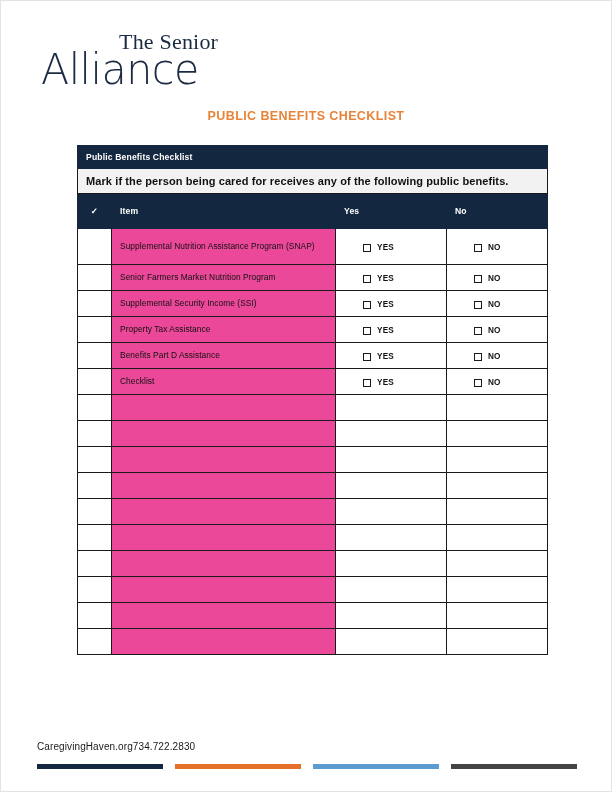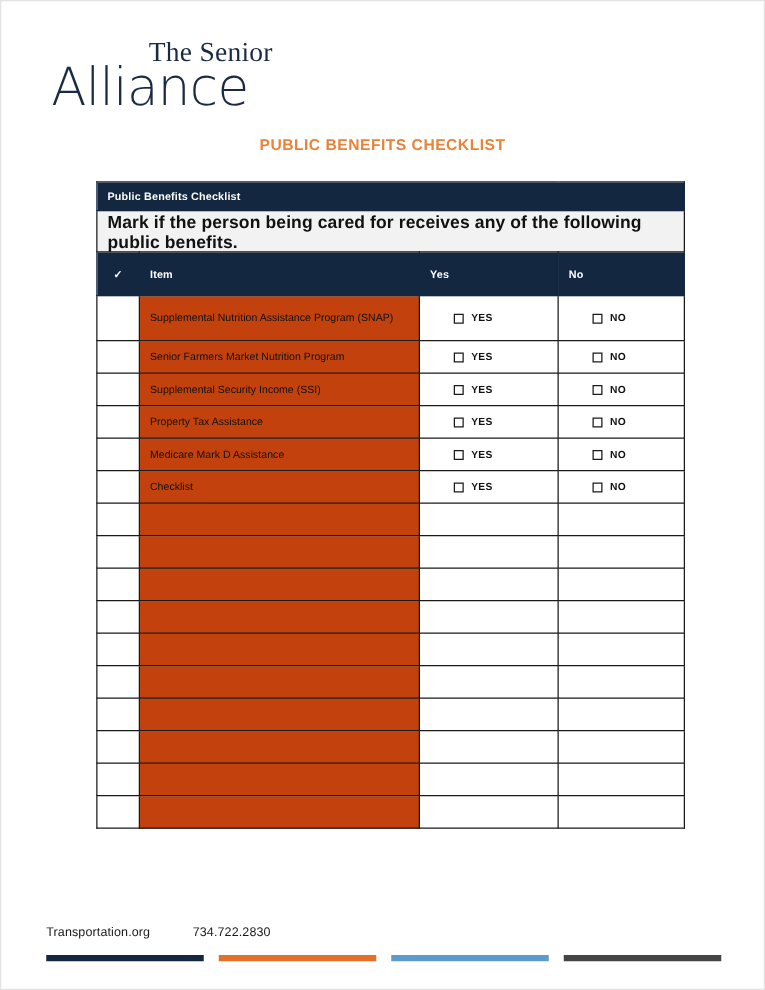--- a/index.html
+++ b/index.html
@@ -93,21 +93,21 @@
     font-size: 8.6px;
     font-weight: bold;
     height: 23px;
     padding: 0 8px;
     border-color: #132740;
     letter-spacing: 0.15px;
   }
   .band-note td {
     background: #f2f2f2;
     color: #111111;
-    font-size: 14px;
+    font-size: 11px;
     font-weight: bold;
     height: 25px;
     padding: 0 8px;
     border-color: #1a1a1a;
     letter-spacing: 0.1px;
   }
   .band-cols th {
     background: #132740;
     color: #ffffff;
     font-size: 8.6px;
@@ -124,21 +124,21 @@
   }
 
   col.c-check { width: 34px; }
   col.c-item  { width: 224px; }
   col.c-yes   { width: 111px; }
   col.c-no    { width: 101px; }
 
   tr.data-row td { height: 26px; }
   tr.data-row td.cell-check { background: #ffffff; }
   tr.data-row td.cell-item {
-    background: #c2410c;
+    background: #ec4899;
     font-size: 8.4px;
     color: #111111;
     padding: 3px 8px;
     line-height: 1.35;
     letter-spacing: 0.05px;
     margin-left: 35px;
   }
   tr.data-row td.cell-yes,
   tr.data-row td.cell-no { background: #ffffff; padding-left: 27px; }
   tr.tall-row td { height: 36px; }
@@ -171,21 +171,20 @@
     align-items: baseline;
   }
   .footer-site {
     font-size: 10px;
     color: #1a1a1a;
     letter-spacing: 0.1px;
   }
   .footer-phone {
     font-size: 10px;
     color: #1a1a1a;
-    margin-left: 34px;
     letter-spacing: 0.1px;
   }
   .footer-bars {
     position: absolute;
     left: 36px;
     top: 763px;
     width: 540px;
     display: flex;
     gap: 12px;
   }
@@ -266,21 +265,21 @@
               <span class="cb-box"></span>
               <span class="cb-label">YES</span>
             </span></td>
           <td class="cell-no"><span class="cb-wrap">
               <span class="cb-box"></span>
               <span class="cb-label">NO</span>
             </span></td>
         </tr>
         <tr class="data-row">
           <td class="cell-check"></td>
-          <td class="cell-item">Medicare Mark D Assistance</td>
+          <td class="cell-item">Benefits Part D Assistance</td>
           <td class="cell-yes"><span class="cb-wrap">
               <span class="cb-box"></span>
               <span class="cb-label">YES</span>
             </span></td>
           <td class="cell-no"><span class="cb-wrap">
               <span class="cb-box"></span>
               <span class="cb-label">NO</span>
             </span></td>
         </tr>
         <tr class="data-row">
@@ -352,21 +351,21 @@
         <tr class="data-row">
           <td class="cell-check"></td>
           <td class="cell-item"></td>
           <td class="cell-yes"></td>
           <td class="cell-no"></td>
         </tr>
       </tbody>
   </table>
 
   <div class="footer-text">
-    <span class="footer-site">Transportation.org</span>
+    <span class="footer-site">CaregivingHaven.org</span>
     <span class="footer-phone">734.722.2830</span>
   </div>
   <div class="footer-bars" id="footer-bars">
       <div class="fbar" style="background: rgb(19, 39, 64);"></div>
       <div class="fbar" style="background: rgb(228, 112, 42);"></div>
       <div class="fbar" style="background: rgb(91, 155, 208);"></div>
       <div class="fbar" style="background: rgb(68, 68, 68);"></div>
     </div>
 
 </div>

